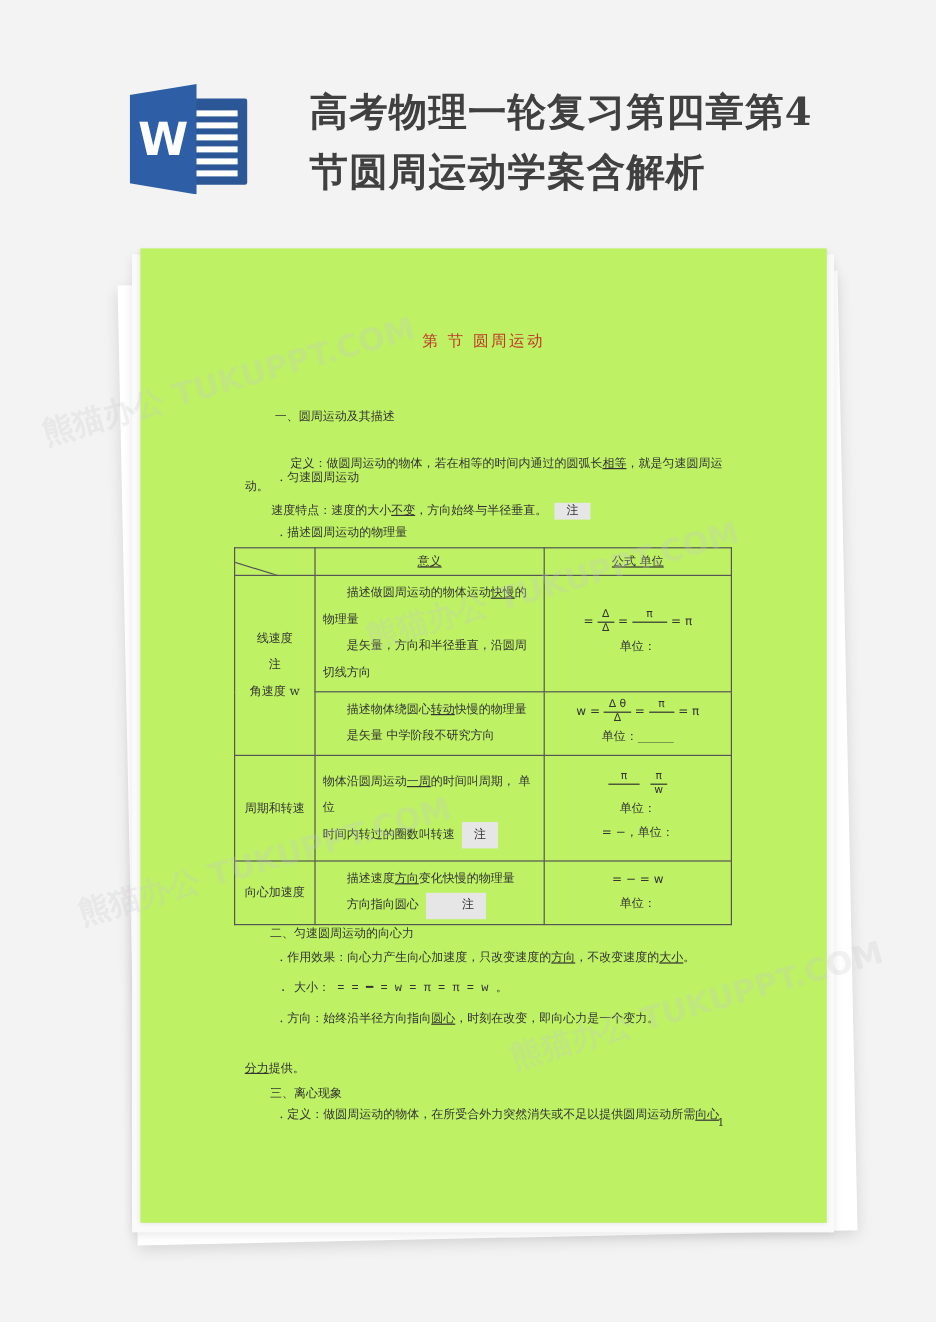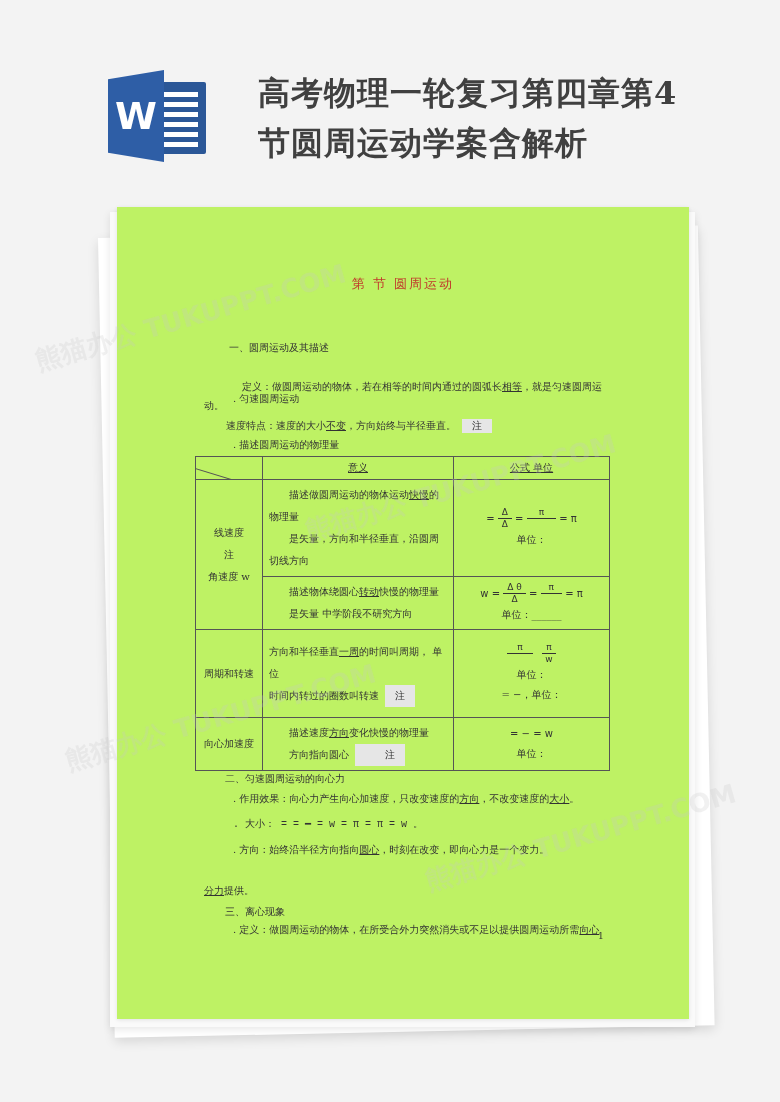--- a/index.html
+++ b/index.html
@@ -109,21 +109,21 @@
         <div style="text-indent:20px;">是矢量  中学阶段不研究方向</div>
       </td>
       <td class="cell-f">
         <div><span>w =</span> <span class="frac"><span class="n">Δ θ</span><span>Δ</span></span> = <span class="frac"><span class="n" style="padding:0 8px;">π</span><span>&nbsp;</span></span> <span>=  π</span></div>
         <div style="font-family:'DejaVu Serif',serif;">单位：______</div>
       </td>
     </tr>
     <tr style="height:88px;">
       <td class="cell-lbl">周期和转速</td>
       <td class="cell-mean">
-        <div><span>方向和半径垂直</span><span class="u">一周</span><span>的时间叫周期，   单位</span></div>
+        <div><span>物体沿圆周运动</span><span class="u">一周</span><span>的时间叫周期，   单位</span></div>
         <div><span>时间内转过的圈数叫转速</span><span class="note">注</span></div>
       </td>
       <td class="cell-f">
         <div><span class="frac"><span class="n" style="padding:0 10px;">π</span><span>&nbsp;</span></span> &nbsp; <span class="frac"><span class="n">π</span><span>w</span></span></div>
         <div style="font-family:'DejaVu Serif',serif;">单位：</div>
         <div style="font-family:'DejaVu Serif',serif;">= −，单位：</div>
       </td>
     </tr>
     <tr style="height:52px;">
       <td class="cell-lbl">向心加速度</td>

